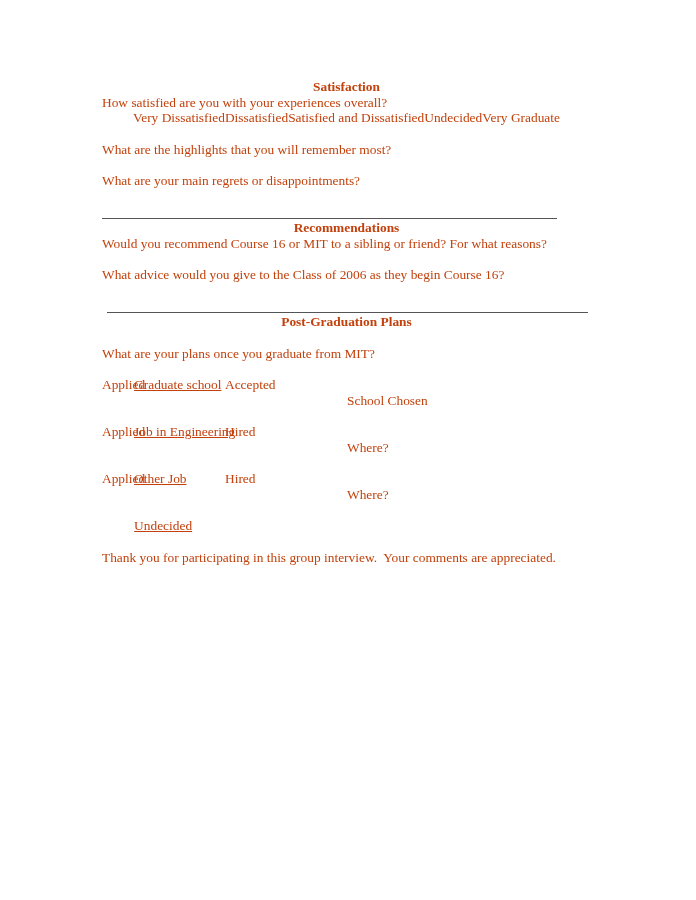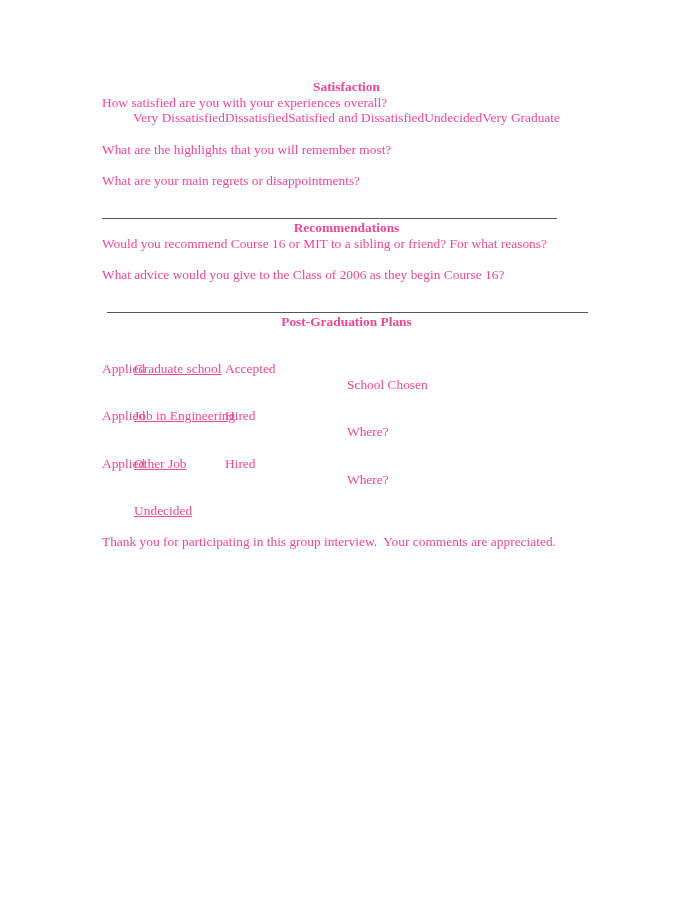--- a/index.html
+++ b/index.html
@@ -2,21 +2,21 @@
 <html><head>
 <meta charset="utf-8">
 <style>
   html, body { margin: 0; padding: 0; background: #ffffff; }
   .page {
     position: relative;
     width: 696px;
     height: 900px;
     background: #ffffff;
     font-family: "Liberation Serif", "DejaVu Serif", serif;
-    color: #ec4899;
+    color: #c2410c;
     overflow: hidden;
   }
   .content {
     position: absolute;
     left: 102px;
     top: 79px;
     width: 489px;
   }
   .ln {
     height: 15.7px;
@@ -78,20 +78,21 @@
     <div class="ln">Would you recommend Course 16 or MIT to a sibling or friend? For what reasons?</div>
     <div class="blank"></div>
     <div class="ln">What advice would you give to the Class of 2006 as they begin Course 16?</div>
     <div class="blank"></div>
 
     <div class="rule-row">
       <div class="rule rule-2"></div>
     </div>
     <div class="ln heading">Post-Graduation Plans</div>
     <div class="blank"></div>
+    <div class="ln">What are your plans once you graduate from MIT?</div>
 
     <div class="ln group-label">
       <span>Graduate school</span>
     </div>
     <div class="ln cols-row">
       <span class="col-1">Applied</span>
       <span class="col-2">Accepted</span>
       <span class="col-3">School Chosen</span>
     </div>
     <div class="blank"></div>

